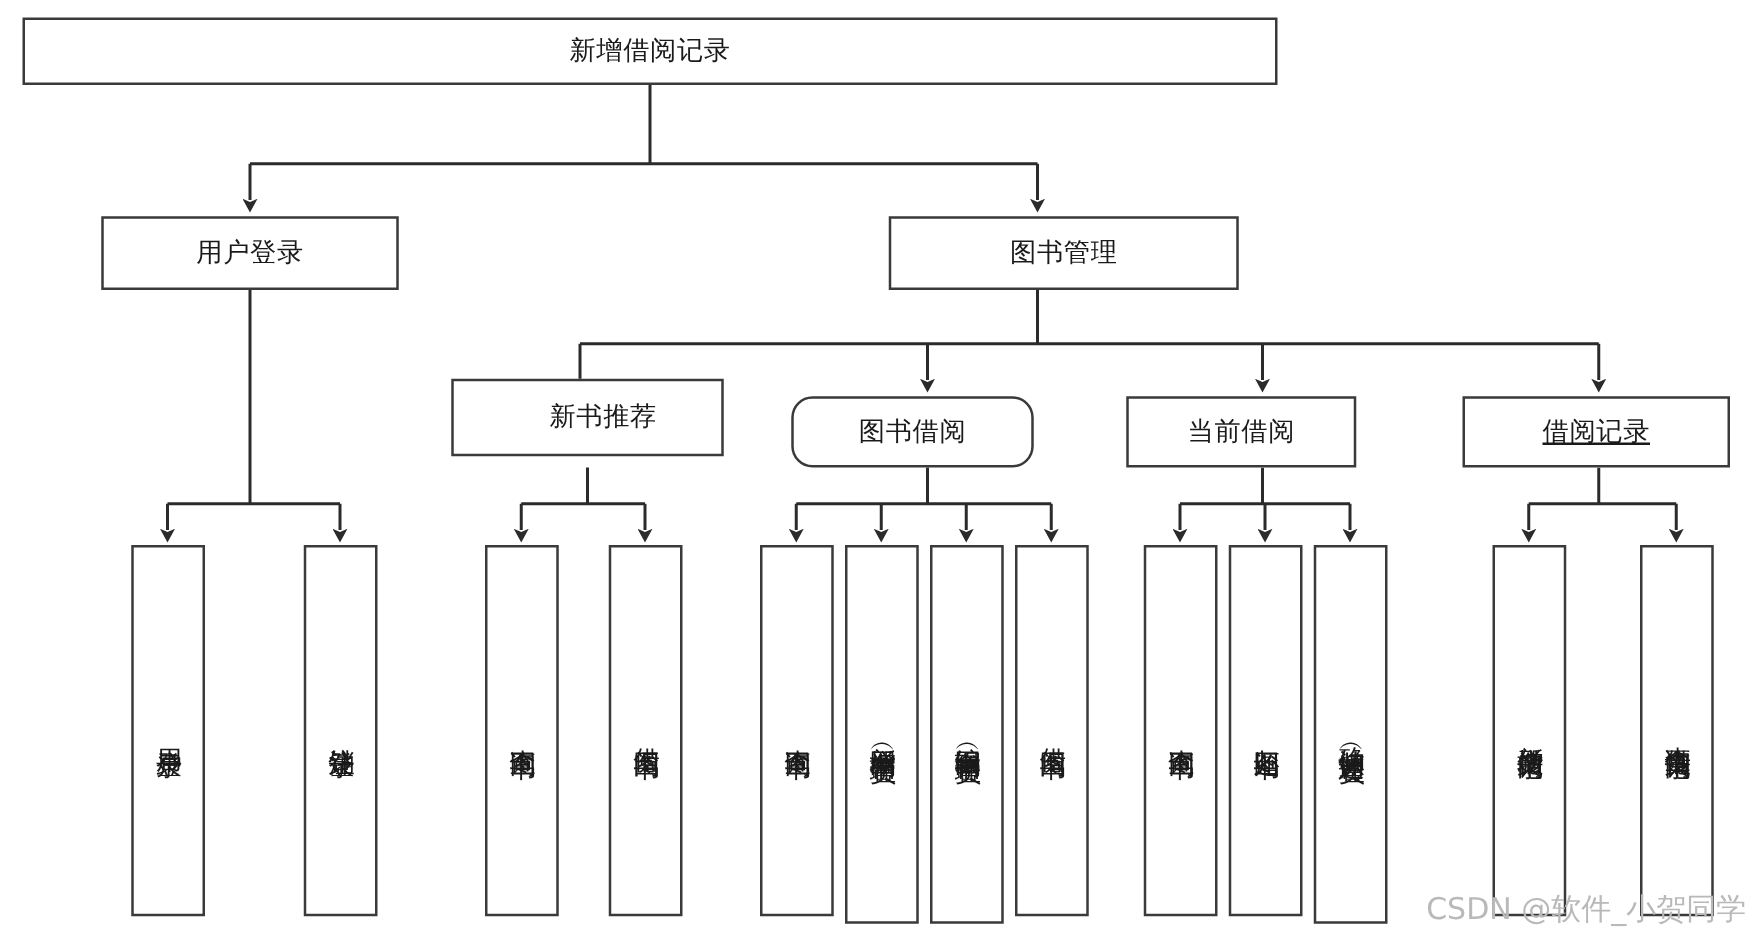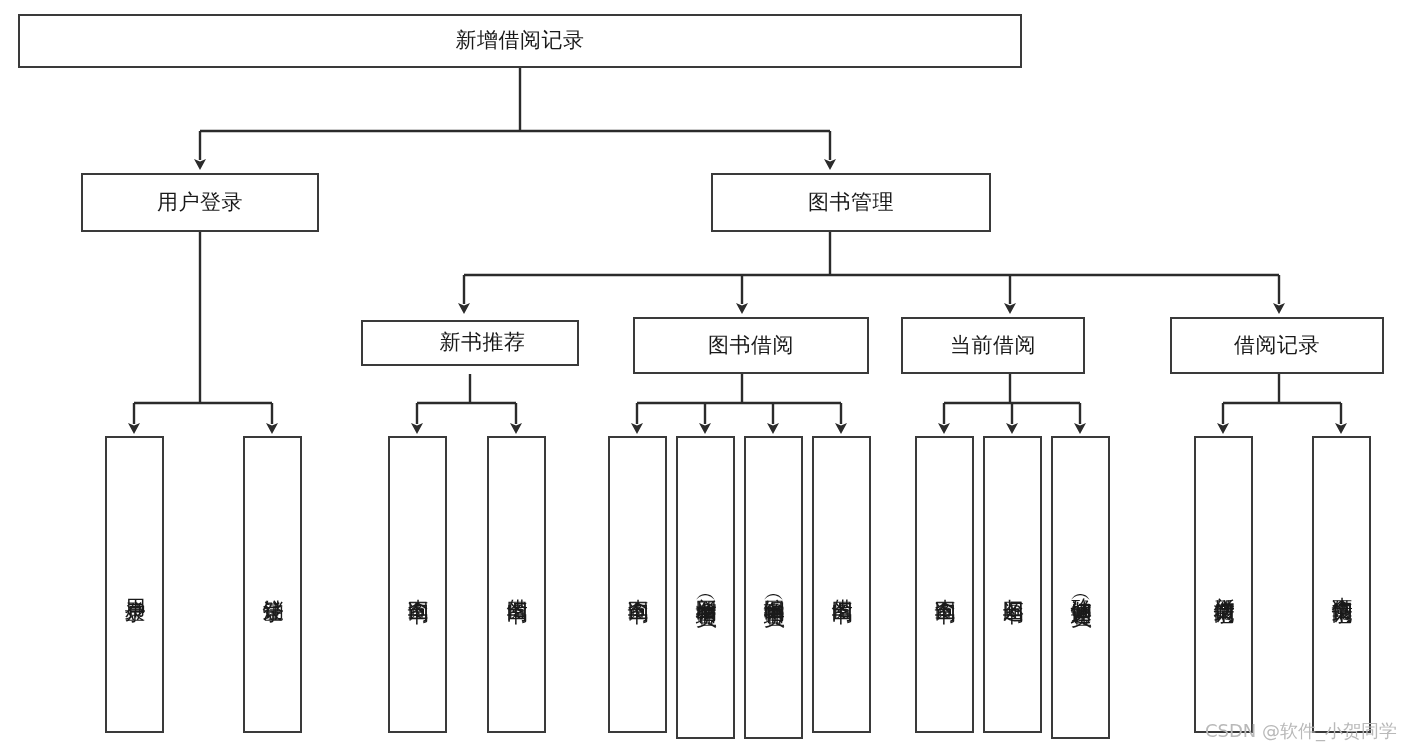--- a/index.html
+++ b/index.html
@@ -58,21 +58,21 @@
     stroke-width: 2.4;
     fill: none;
   }
   .arrowhead {
     fill: #2b2b2b;
   }
   #watermark {
     position: absolute;
     right: 8px;
     bottom: 4px;
-    font-size: 18px;
+    font-size: 24px;
     color: #b9b9b9;
     white-space: nowrap;
     font-family: "DejaVu Sans", "Liberation Sans", sans-serif;
   }
 </style>
 </head>
 <body>
 
 <div id="canvas">
 
@@ -132,30 +132,30 @@
     <span>新增借阅记录</span>
   </div>
 
   <div class="node h" style="left:81px; top:173px; width:238px; height:59px;">
     <span>用户登录</span>
   </div>
   <div class="node h" style="left:711px; top:173px; width:280px; height:59px;">
     <span>图书管理</span>
   </div>
 
-  <div class="node h" style="left:361px; top:320px; width:218px; height:46px;padding-left:25px;">
+  <div class="node h" style="left:361px; top:303px; width:218px; height:62px;padding-left:25px;">
     <span>新书推荐</span>
   </div>
-  <div class="node h" style="left:633px; top:317px; width:236px; height:57px;">
+  <div class="node h" style="left:633px; top:317px; width:194px; height:57px;border-radius:17px;">
     <span>图书借阅</span>
   </div>
   <div class="node h" style="left:901px; top:317px; width:184px; height:57px;">
     <span>当前借阅</span>
   </div>
-  <div class="node h" style="left:1170px; top:317px; width:214px; height:57px;">
+  <div class="node h" style="left:1170px; top:317px; width:214px; height:57px;text-decoration:underline;">
     <span>借阅记录</span>
   </div>
 
   <div class="node v" style="left:105px; top:436px; width:59px; height:297px;">
     <span class="vtxt">用户登录</span>
   </div>
   <div class="node v" style="left:243px; top:436px; width:59px; height:297px;">
     <span class="vtxt">注销登录</span>
   </div>
 

